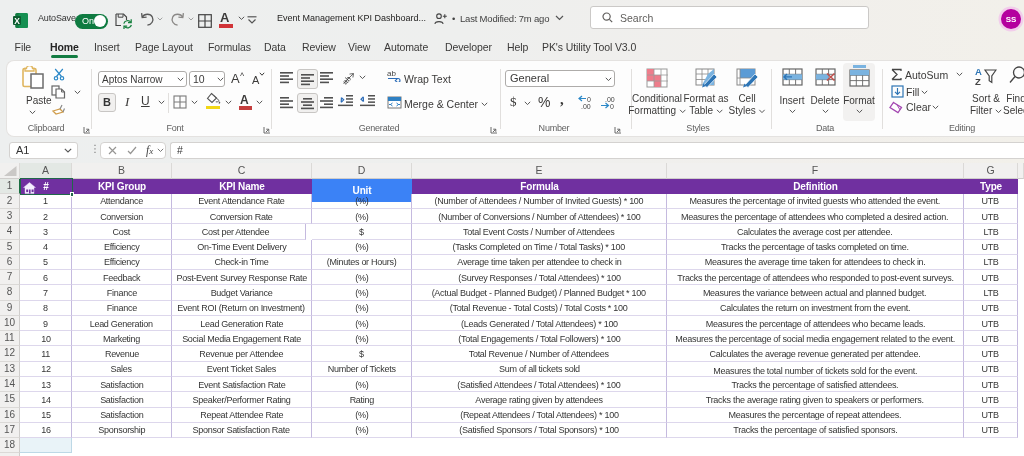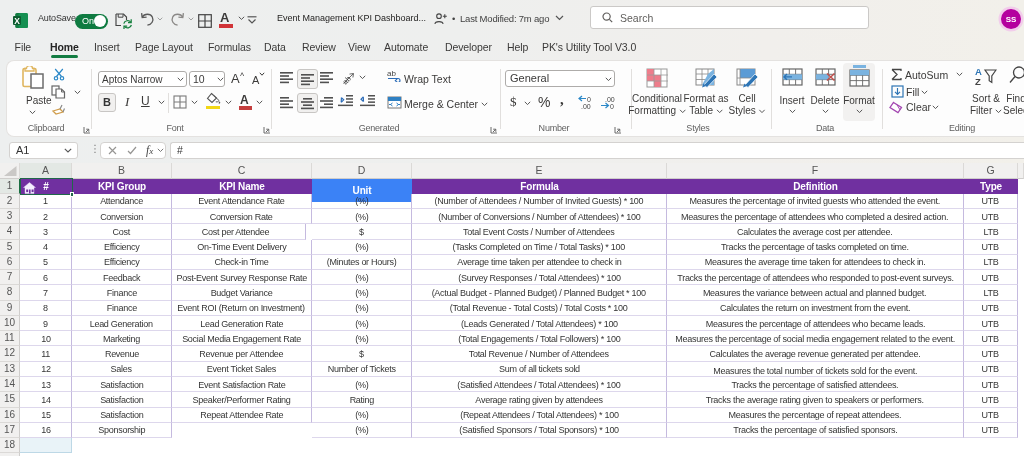--- a/index.html
+++ b/index.html
@@ -842,20 +842,23 @@
       </div>
       <div class="cell" style="left: 964px; width: 54px; top: 244.55px; height: 15.27px; border-bottom: 1px solid rgb(221, 215, 236); border-right: 1px solid rgb(197, 186, 223);">
         <span style="transform:scaleX(0.95);display:inline-block;letter-spacing:-0.3px;">UTB</span>
       </div>
       <div class="cell" style="left: 20px; width: 52px; top: 259.82px; height: 15.27px; border-bottom: 1px solid rgb(221, 215, 236); border-right: 1px solid rgb(197, 186, 223);">
         <span style="transform:scaleX(0.95);display:inline-block;letter-spacing:-0.3px;">16</span>
       </div>
       <div class="cell" style="left: 72px; width: 100px; top: 259.82px; height: 15.27px; border-bottom: 1px solid rgb(221, 215, 236); border-right: 1px solid rgb(197, 186, 223);">
         <span style="transform:scaleX(0.95);display:inline-block;letter-spacing:-0.3px;">Sponsorship</span>
       </div>
+      <div class="cell" style="left: 172px; width: 140px; top: 259.82px; height: 15.27px; border-bottom: 1px solid rgb(221, 215, 236); border-right: 1px solid rgb(197, 186, 223);">
+        <span style="transform:scaleX(0.95);display:inline-block;letter-spacing:-0.3px;">Sponsor Satisfaction Rate</span>
+      </div>
       <div class="cell" style="left: 312px; width: 100px; top: 259.82px; height: 15.27px; border-bottom: 1px solid rgb(221, 215, 236); border-right: 1px solid rgb(197, 186, 223);">
         <span style="transform:scaleX(0.95);display:inline-block;letter-spacing:-0.3px;">(%)</span>
       </div>
       <div class="cell" style="left: 412px; width: 255px; top: 259.82px; height: 15.27px; border-bottom: 1px solid rgb(221, 215, 236); border-right: 1px solid rgb(197, 186, 223);">
         <span style="transform:scaleX(0.95);display:inline-block;letter-spacing:-0.3px;">(Satisfied Sponsors / Total Sponsors) * 100</span>
       </div>
       <div class="cell" style="left: 667px; width: 297px; top: 259.82px; height: 15.27px; border-bottom: 1px solid rgb(221, 215, 236); border-right: 1px solid rgb(197, 186, 223);">
         <span style="transform:scaleX(0.95);display:inline-block;letter-spacing:-0.3px;">Tracks the percentage of satisfied sponsors.</span>
       </div>
       <div class="cell" style="left: 964px; width: 54px; top: 259.82px; height: 15.27px; border-bottom: 1px solid rgb(221, 215, 236); border-right: 1px solid rgb(197, 186, 223);">

